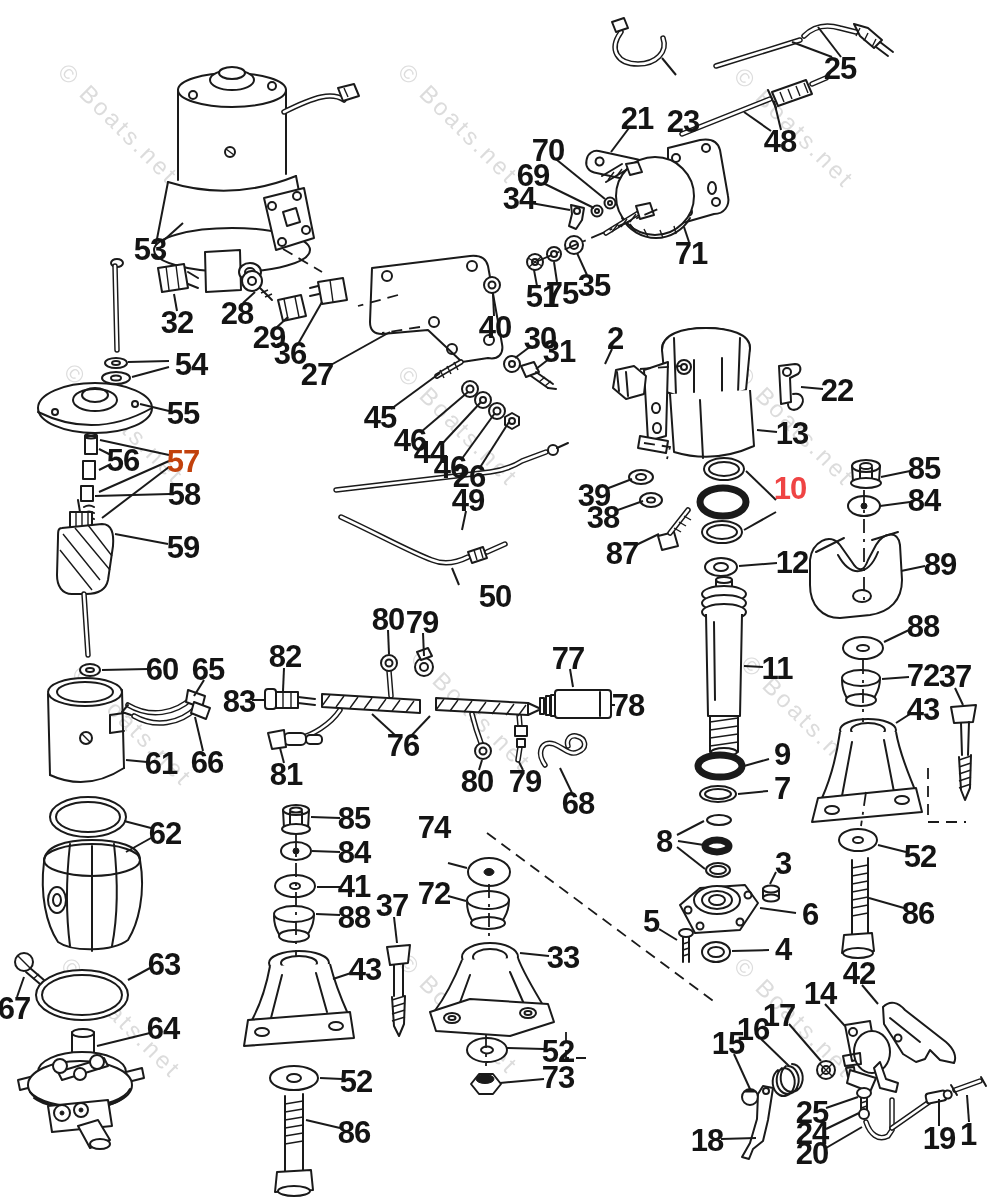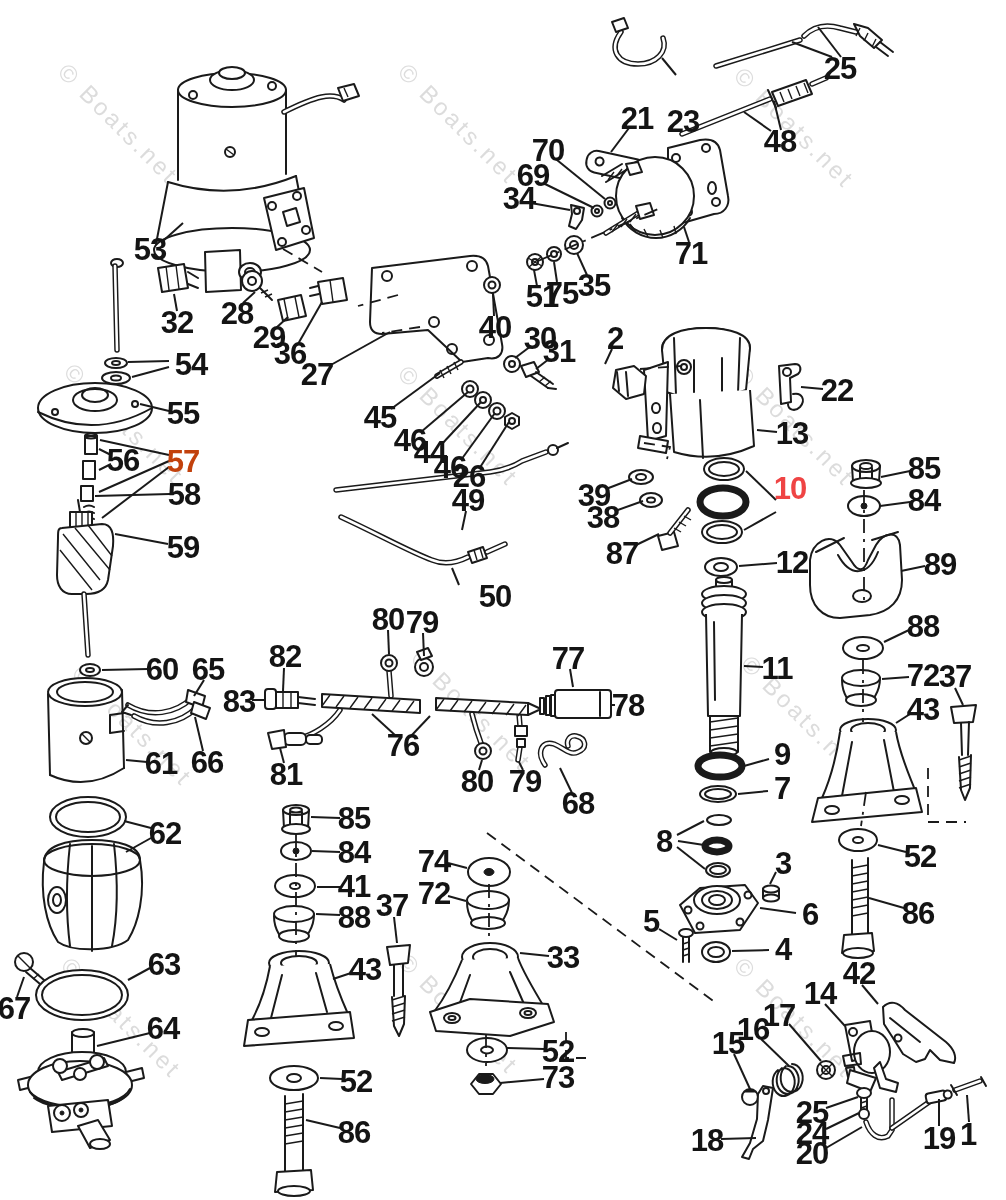--- a/index.html
+++ b/index.html
@@ -699,21 +699,21 @@
       <div class="plabel" style="left: 923px; top: 709px; color: rgb(20, 20, 20);">43</div>
       <div class="plabel" style="left: 920px; top: 856px; color: rgb(20, 20, 20);">52</div>
       <div class="plabel" style="left: 918px; top: 913px; color: rgb(20, 20, 20);">86</div>
       <div class="plabel" style="left: 782px; top: 754px; color: rgb(20, 20, 20);">9</div>
       <div class="plabel" style="left: 782px; top: 788px; color: rgb(20, 20, 20);">7</div>
       <div class="plabel" style="left: 664px; top: 841px; color: rgb(20, 20, 20);">8</div>
       <div class="plabel" style="left: 783px; top: 863px; color: rgb(20, 20, 20);">3</div>
       <div class="plabel" style="left: 810px; top: 914px; color: rgb(20, 20, 20);">6</div>
       <div class="plabel" style="left: 651px; top: 921px; color: rgb(20, 20, 20);">5</div>
       <div class="plabel" style="left: 783px; top: 949px; color: rgb(20, 20, 20);">4</div>
-      <div class="plabel" style="left: 434px; top: 861px; color: rgb(20, 20, 20);">74</div>
+      <div class="plabel" style="left: 434px; top: 827px; color: rgb(20, 20, 20);">74</div>
       <div class="plabel" style="left: 434px; top: 893px; color: rgb(20, 20, 20);">72</div>
       <div class="plabel" style="left: 563px; top: 957px; color: rgb(20, 20, 20);">33</div>
       <div class="plabel" style="left: 558px; top: 1051px; color: rgb(20, 20, 20);">52</div>
       <div class="plabel" style="left: 558px; top: 1077px; color: rgb(20, 20, 20);">73</div>
       <div class="plabel" style="left: 354px; top: 818px; color: rgb(20, 20, 20);">85</div>
       <div class="plabel" style="left: 354px; top: 852px; color: rgb(20, 20, 20);">84</div>
       <div class="plabel" style="left: 354px; top: 886px; color: rgb(20, 20, 20);">41</div>
       <div class="plabel" style="left: 354px; top: 917px; color: rgb(20, 20, 20);">88</div>
       <div class="plabel" style="left: 365px; top: 969px; color: rgb(20, 20, 20);">43</div>
       <div class="plabel" style="left: 392px; top: 905px; color: rgb(20, 20, 20);">37</div>

